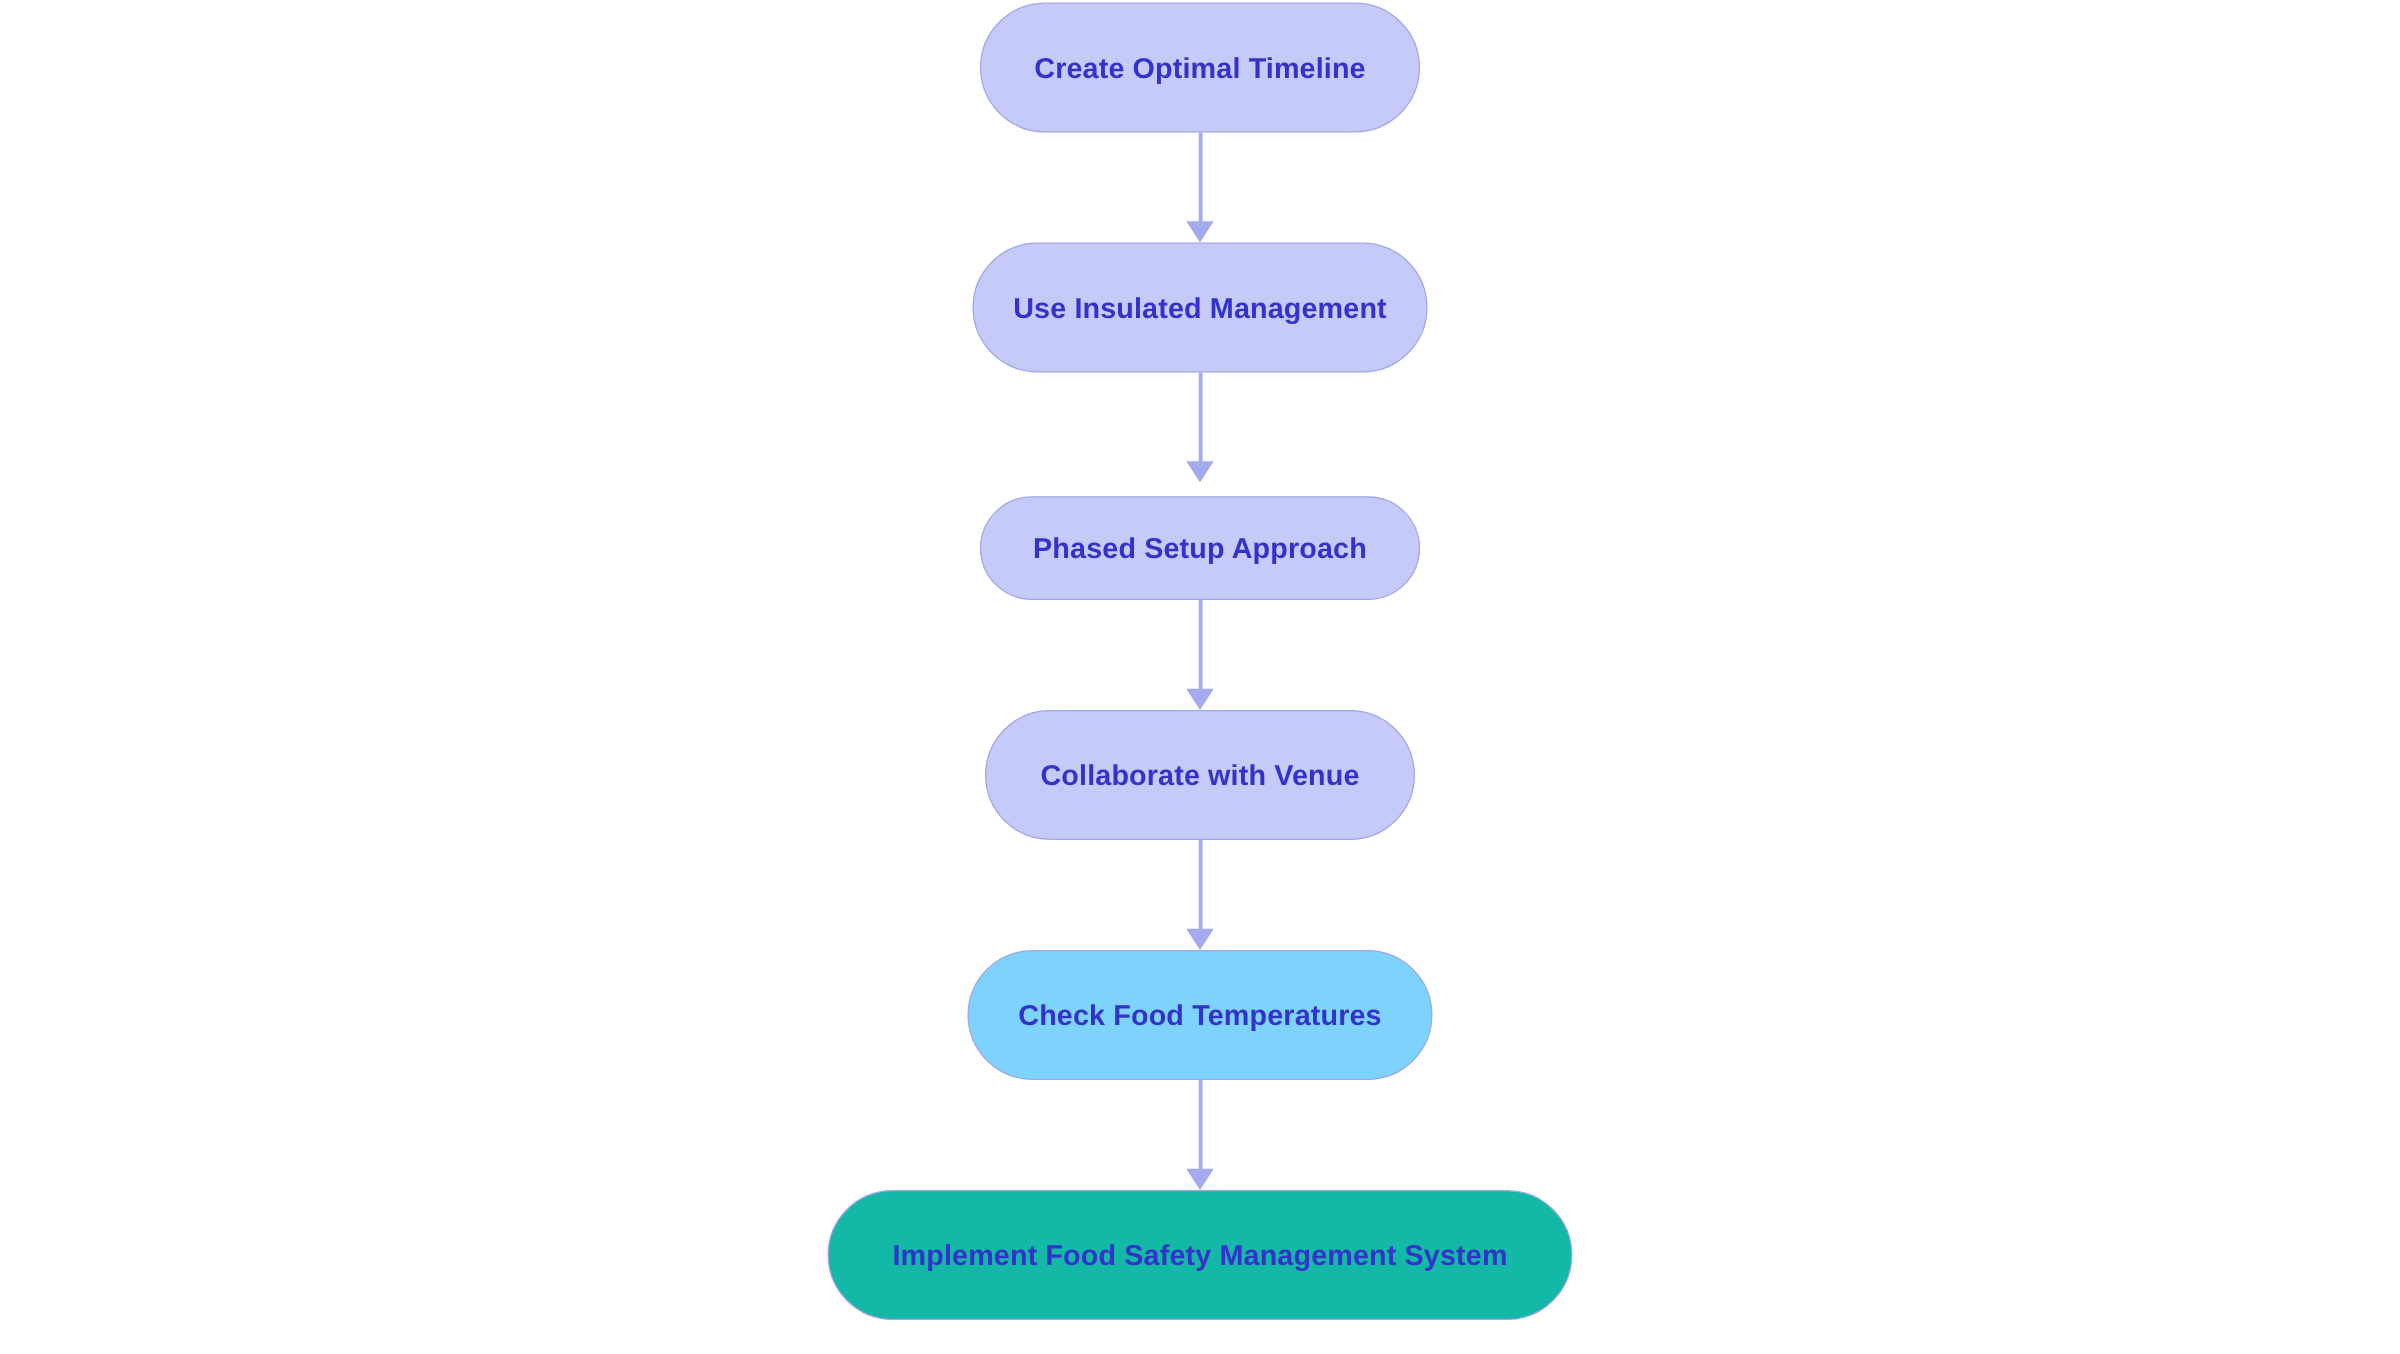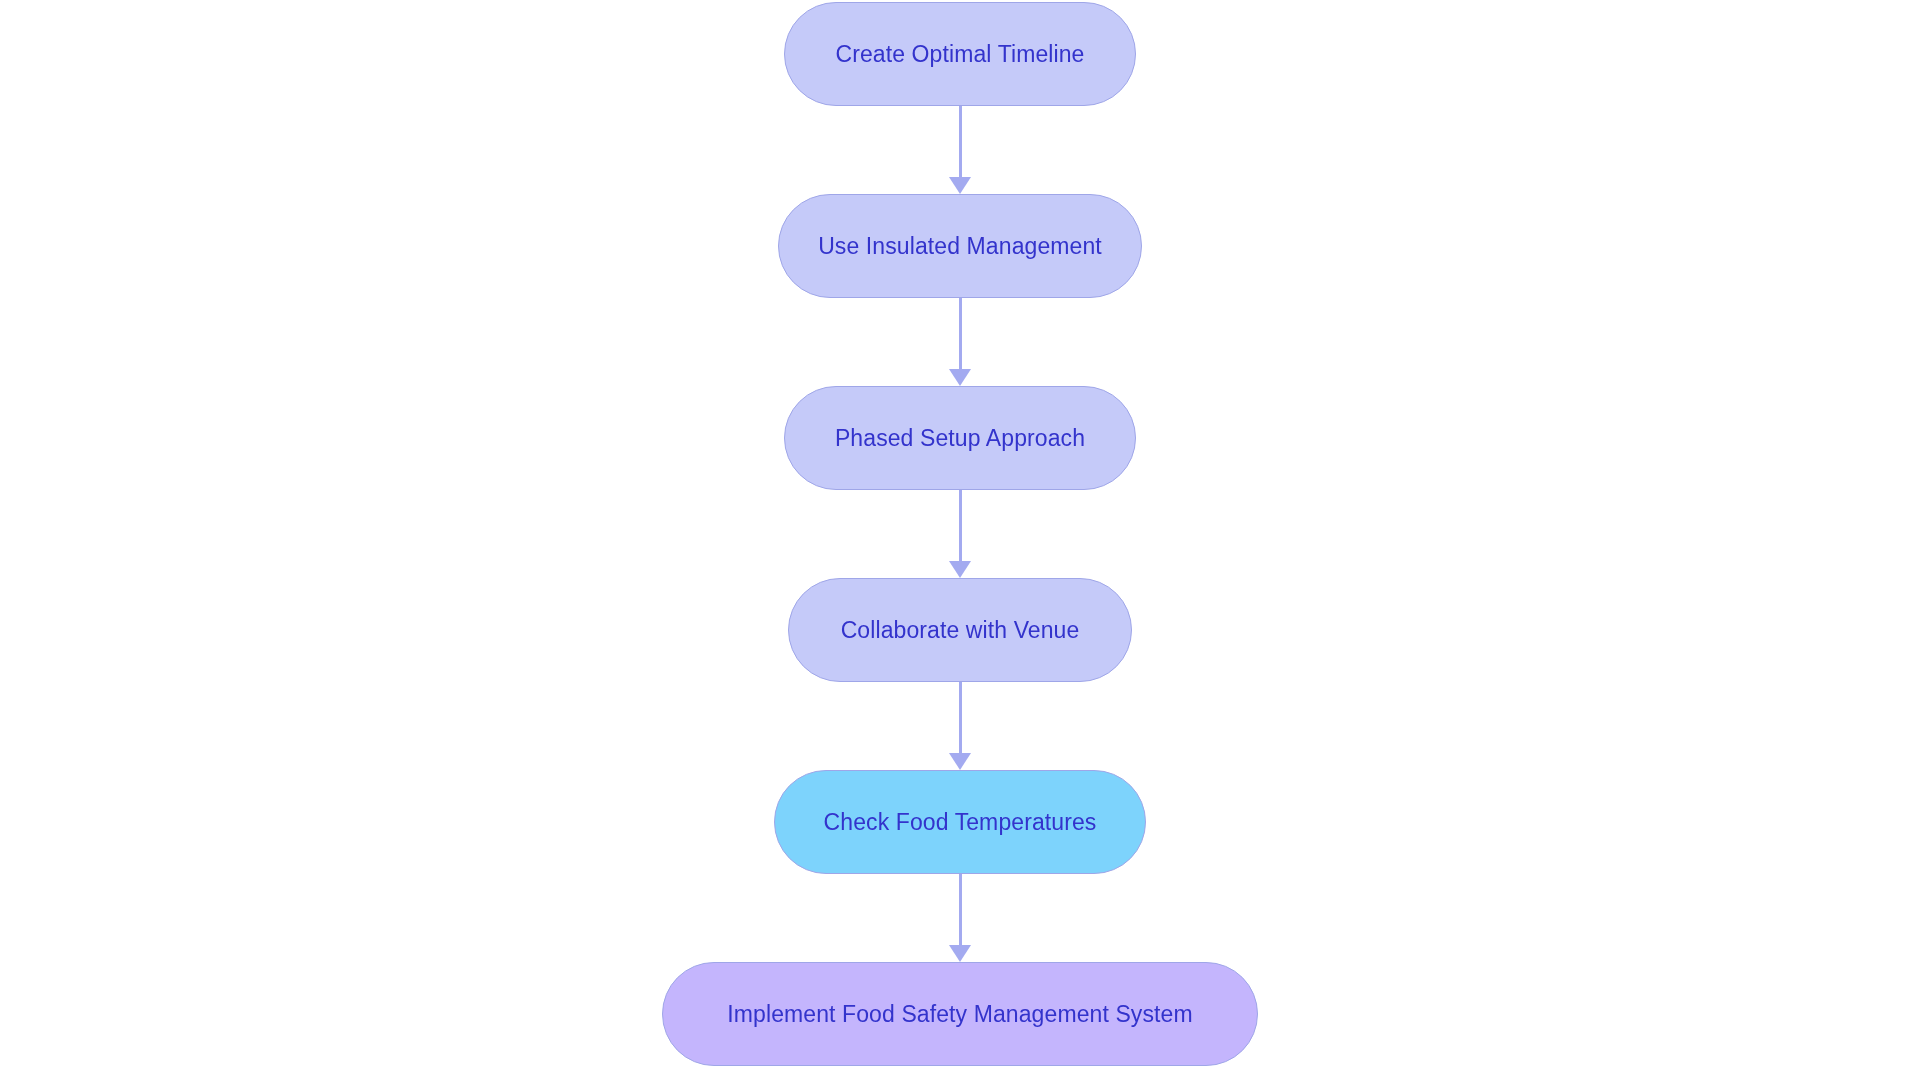--- a/index.html
+++ b/index.html
@@ -32,21 +32,21 @@
   .node {
     box-sizing: border-box;
     display: flex;
     align-items: center;
     justify-content: center;
     background: #c5caf9;
     border: 1.5px solid #9fa6e8;
     border-radius: 999px;
     color: #3333cc;
     font-size: 23px;
-    font-weight: 400;
+    font-weight: 700;
     letter-spacing: 0.1px;
     white-space: nowrap;
     line-height: 1;
   }
   .node-label {
     color: #3333cc;
     font-size: 23px;
     white-space: nowrap;
     pointer-events: none;
   }
@@ -84,38 +84,38 @@
         <div class="line" style="background: rgb(163, 170, 240);"></div>
         <div class="head" style="border-top-color: rgb(163, 170, 240);"></div>
       </div>
       <div class="node" style="width: 364px; height: 104px; background: rgb(197, 202, 249); border-color: rgb(159, 166, 232);">
         <span class="node-label" style="color: rgb(51, 51, 204);">Use Insulated Management</span>
       </div>
       <div class="connector" style="height: 88px;">
         <div class="line" style="background: rgb(163, 170, 240);"></div>
         <div class="head" style="border-top-color: rgb(163, 170, 240);"></div>
       </div>
-      <div class="node" style="width: 352px; height: 104px; background: rgb(197, 202, 249); border-color: rgb(159, 166, 232);">
+      <div class="node" style="width: 352px; height: 83px; background: rgb(197, 202, 249); border-color: rgb(159, 166, 232); margin-top: 11px;">
         <span class="node-label" style="color: rgb(51, 51, 204);">Phased Setup Approach</span>
       </div>
       <div class="connector" style="height: 88px;">
         <div class="line" style="background: rgb(163, 170, 240);"></div>
         <div class="head" style="border-top-color: rgb(163, 170, 240);"></div>
       </div>
       <div class="node" style="width: 344px; height: 104px; background: rgb(197, 202, 249); border-color: rgb(159, 166, 232);">
         <span class="node-label" style="color: rgb(51, 51, 204);">Collaborate with Venue</span>
       </div>
       <div class="connector" style="height: 88px;">
         <div class="line" style="background: rgb(163, 170, 240);"></div>
         <div class="head" style="border-top-color: rgb(163, 170, 240);"></div>
       </div>
       <div class="node" style="width: 372px; height: 104px; background: #7dd3fc; border-color: rgb(159, 166, 232);">
         <span class="node-label" style="color: rgb(51, 51, 204);">Check Food Temperatures</span>
       </div>
       <div class="connector" style="height: 88px;">
         <div class="line" style="background: rgb(163, 170, 240);"></div>
         <div class="head" style="border-top-color: rgb(163, 170, 240);"></div>
       </div>
-      <div class="node" style="width: 596px; height: 104px; background: #c4b5fd; border-color: rgb(159, 166, 232);">
+      <div class="node" style="width: 596px; height: 104px; background: #14b8a6; border-color: rgb(159, 166, 232);">
         <span class="node-label" style="color: rgb(51, 51, 204);">Implement Food Safety Management System</span>
       </div>
     </div>
 </div>
 
 </body></html>

